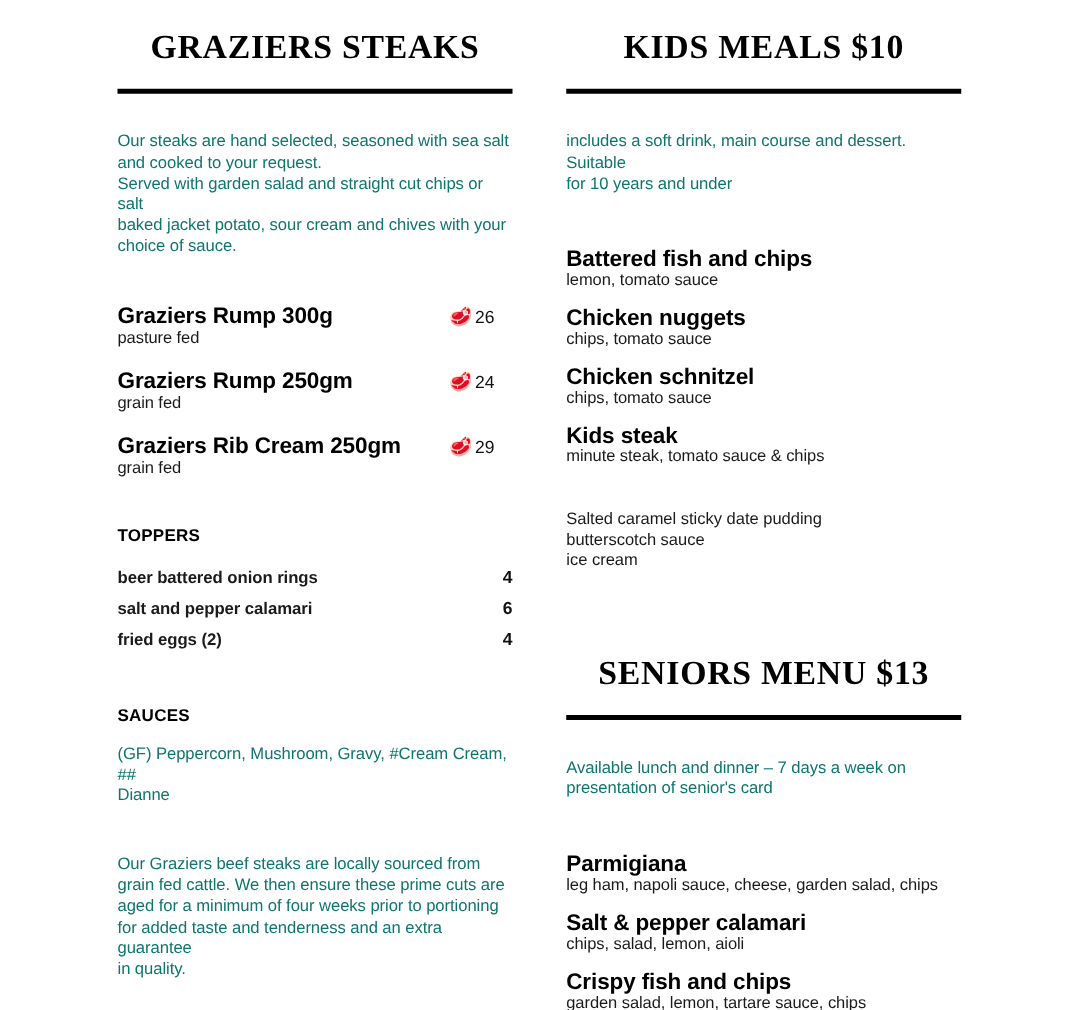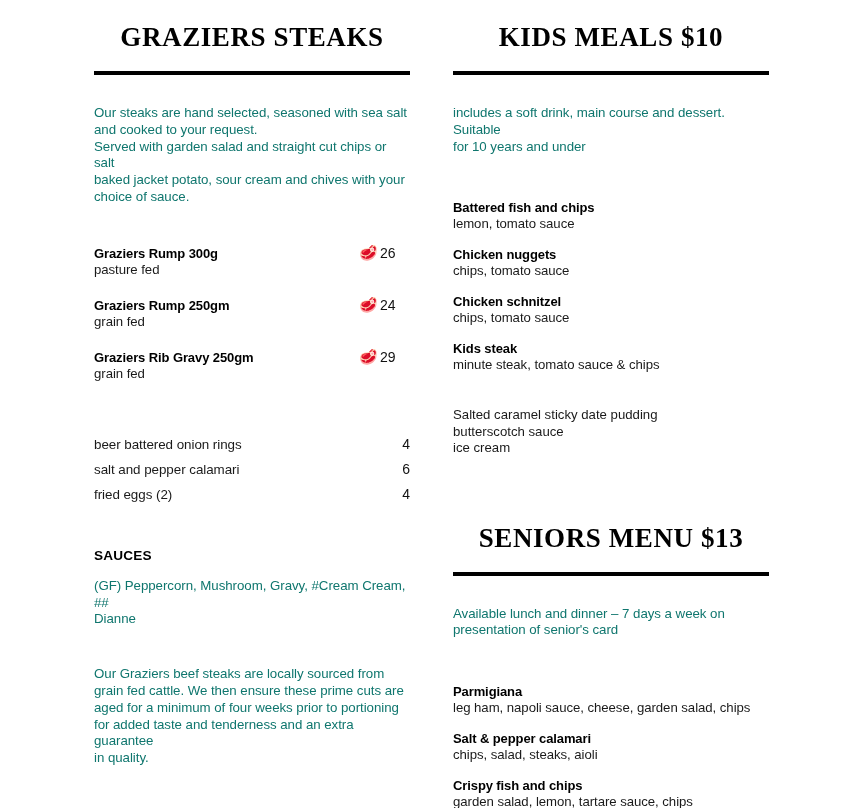--- a/index.html
+++ b/index.html
@@ -62,21 +62,21 @@
   .item {
     margin: 0 16px;
     position: relative;
   }
   .item-head {
     display: flex;
     align-items: baseline;
     width: 100%;
   }
   .item-name {
-    font-size: 13px;
+    font-size: 18px;
     font-weight: 700;
     color: #000;
     line-height: 17px;
     letter-spacing: -0.1px;
     flex: 0 1 auto;
   }
   .item-spacer { flex: 1 1 auto; }
   .item-icon {
     font-size: 15px;
     line-height: 17px;
@@ -99,20 +99,21 @@
   }
 
   
   .topper {
     display: flex;
     align-items: baseline;
     margin: 0 16px;
     font-size: 13.4px;
     line-height: 17px;
     color: #1a1a1a;
+    font-weight: bold;
   }
   .topper-name { flex: 0 1 auto; letter-spacing: -0.05px; }
   .topper-dots { flex: 1 1 auto; }
   .topper-price {
     flex: 0 0 auto;
     width: 30px;
     text-align: right;
     font-size: 14px;
     color: #111;
   }
@@ -187,30 +188,31 @@
         <span class="item-icon">🥩</span>
         <span class="item-price">24</span>
       </div>
       <div class="item-desc">grain fed</div>
     </div>
 
     <div class="sp-18"></div>
 
     <div class="item">
       <div class="item-head">
-        <span class="item-name">Graziers Rib Gravy 250gm</span>
+        <span class="item-name">Graziers Rib Cream 250gm</span>
         <span class="item-spacer"></span>
         <span class="item-icon">🥩</span>
         <span class="item-price">29</span>
       </div>
       <div class="item-desc">grain fed</div>
     </div>
 
     <div class="sp-38"></div>
 
+    <div class="block-title">TOPPERS</div>
 
     <div class="sp-16"></div>
 
     <div class="topper">
       <span class="topper-name">beer battered onion rings</span>
       <span class="topper-dots"></span>
       <span class="topper-price">4</span>
     </div>
 
     <div class="sp-8"></div>
@@ -331,21 +333,21 @@
       </div>
       <div class="item-desc">leg ham, napoli sauce, cheese, garden salad, chips</div>
     </div>
 
     <div class="sp-14"></div>
 
     <div class="item">
       <div class="item-head">
         <span class="item-name">Salt &amp; pepper calamari</span>
       </div>
-      <div class="item-desc">chips, salad, steaks, aioli</div>
+      <div class="item-desc">chips, salad, lemon, aioli</div>
     </div>
 
     <div class="sp-14"></div>
 
     <div class="item">
       <div class="item-head">
         <span class="item-name">Crispy fish and chips</span>
       </div>
       <div class="item-desc">garden salad, lemon, tartare sauce, chips</div>
     </div>

